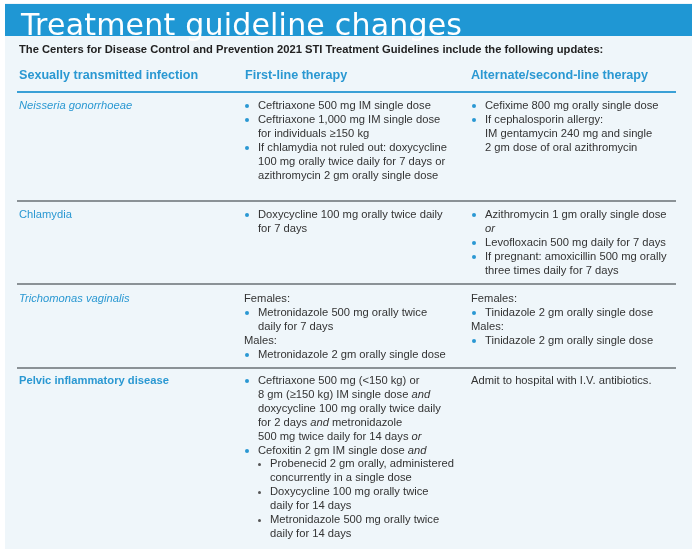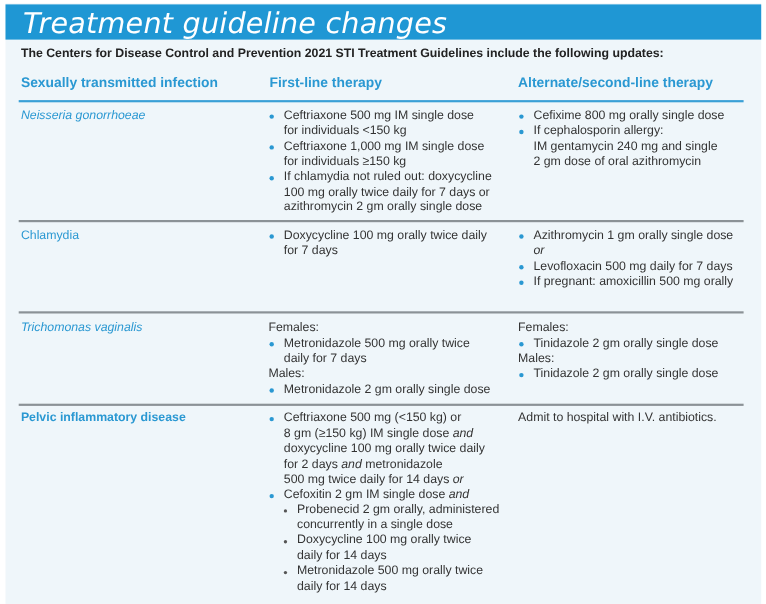--- a/index.html
+++ b/index.html
@@ -13,22 +13,22 @@
   .panel {
     position:absolute; left:5px; top:3px; width:687px; height:546px;
     background:#eff6fa;
   }
   .title-bar {
     position:absolute; left:5px; top:4px; width:687px; height:32px;
     background:#1f97d4;
   }
   .title {
     position:absolute; left:16px; top:3px;
-    color:#ffffff; font-size:26px; letter-spacing:0.2px;
-    font-family:"DejaVu Sans", sans-serif; font-weight:normal;font-style:italic;
+    color:#ffffff; font-size:30px; letter-spacing:0.2px;
+    font-family:"DejaVu Sans", sans-serif; font-weight:normal;
   }
   .intro {
     position:absolute; left:19px; top:43px;
     font-size:11.2px; color:#222;font-weight:bold;
   }
   .col-head {
     position:absolute; top:68px;
     font-size:12.6px; font-weight:bold; color:#2a98d2;text-align:right;
   }
   .head-rule {
@@ -77,21 +77,20 @@
 <div class="col-head" style="left:19px">Sexually transmitted infection</div>
 <div class="col-head" style="left:245px">First-line therapy</div>
 <div class="col-head" style="left:471px">Alternate/second-line therapy</div>
 <div class="head-rule"></div>
 
 <div class="infect it" style="top:99px">Neisseria gonorrhoeae</div>
 <div class="cell" style="left:242px; top:99px; width:225px">
   <ul>
     <li>
         <span class="plain">Ceftriaxone 500 mg IM single dose</span>
-        <span class="plain">for individuals &lt;150 kg</span>
       </li>
     <li>
         <span class="plain">Ceftriaxone 1,000 mg IM single dose</span>
         <span class="plain">for individuals ≥150 kg</span>
       </li>
     <li>
         <span class="plain">If chlamydia not ruled out: doxycycline</span>
         <span class="plain">100 mg orally twice daily for 7 days or</span>
         <span class="plain">azithromycin 2 gm orally single dose</span>
       </li>
@@ -126,20 +125,21 @@
         <span class="plain">Azithromycin 1 gm orally single dose</span>
       </li>
   </ul>
   <span class="or">or</span>
   <ul>
     <li>
         <span class="plain">Levofloxacin 500 mg daily for 7 days</span>
       </li>
     <li>
         <span class="plain">If pregnant: amoxicillin 500 mg orally</span>
+        <span class="plain">three times daily for 7 days</span>
       </li>
   </ul>
 </div>
 <div class="row-rule" style="top:283px"></div>
 
 <div class="infect it" style="top:292px">Trichomonas vaginalis</div>
 <div class="cell" style="left:244px; top:292px; width:225px">
   <span class="plain">Females:</span>
   <ul style="margin-left:-2px">
     <li>

